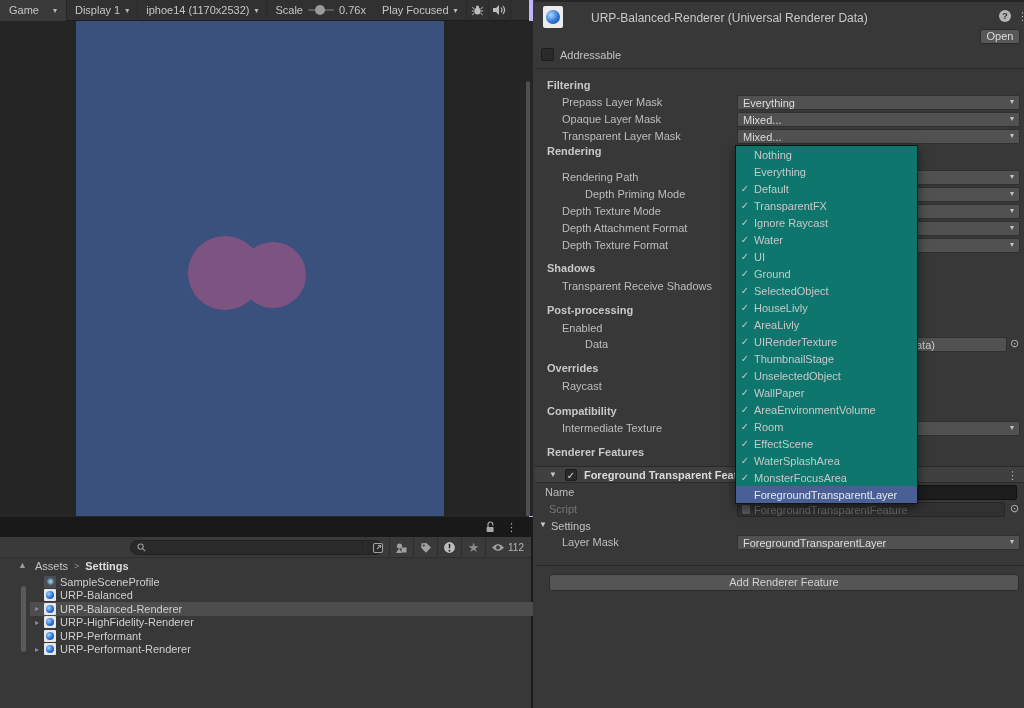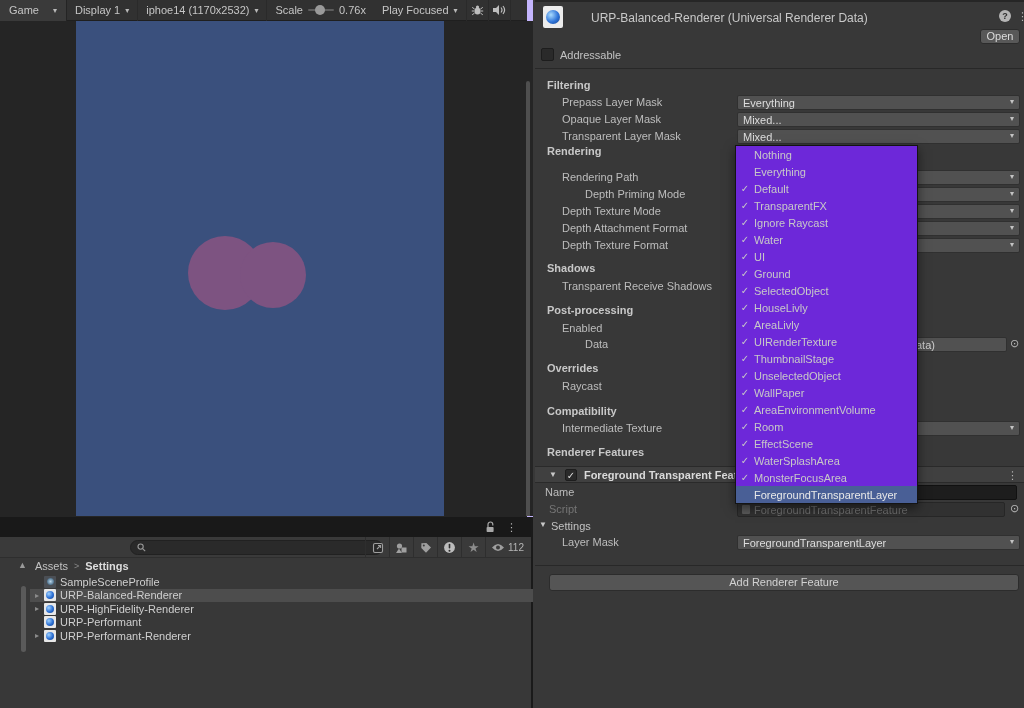--- a/index.html
+++ b/index.html
@@ -1,21 +1,21 @@
 <!DOCTYPE html>
 <html><head>
 <meta charset="utf-8">
 <style>
   * { margin:0; padding:0; box-sizing:border-box; }
   html,body { width:1024px; height:708px; overflow:hidden; background:#1e1e1e;
               font-family:"Liberation Sans", sans-serif; }
   #root { position:absolute; width:1024px; height:708px; background:#383838; }
 
   
-  #game-pane { position:absolute; left:0; top:0; width:533px; height:517px; background:#252525; border-right:6px solid #c4b5fd; }
+  #game-pane { position:absolute; left:0; top:0; width:533px; height:517px; background:#252525; border-right:4px solid #c4b5fd; }
   #game-toolbar { position:absolute; left:0; top:0; width:100%; height:21px; background:#313131;
                   border-bottom:1px solid #1f1f1f; display:flex; align-items:center; color:#c6c6c6; font-size:11px; }
   .gt-tab { height:21px; display:flex; align-items:center; gap:14px; padding:0 9px; background:#3a3a3a; border-right:1px solid #242424; }
   .gt-item { display:flex; align-items:center; gap:5px; padding:0 8px; height:21px; border-right:1px solid #2a2a2a; }
   .gt-arrow { font-size:8px; color:#b9b9b9; }
   .slider-track { position:relative; width:26px; height:2px; background:#5d5d5d; border-radius:1px; }
   .slider-knob { position:absolute; left:7px; top:-4px; width:10px; height:10px; border-radius:50%; background:#9a9a9a; }
   .gt-icon { width:22px; height:21px; display:flex; align-items:center; justify-content:center; border-right:1px solid #2a2a2a; }
 
   #viewport { position:absolute; left:0; top:21px; width:533px; height:495px; background:#252525; overflow:hidden; }
@@ -96,21 +96,21 @@
   #feature-title { margin-left:7px; font-weight:bold; color:#dadada; }
   #feature-kebab { position:absolute; right:6px; top:2px; }
 
   #settings-fold { position:absolute; left:4px; top:1px; font-size:8px; color:#c8c8c8; }
   #settings-label { position:absolute; left:16px; top:1px; }
 
   #add-feature-button { position:absolute; left:14px; top:572px; width:470px; height:17px; background:#555555;
                         border:1px solid #2c2c2c; border-radius:3px; color:#d2d2d2; text-align:center; line-height:15px; }
 
   
-  #layer-dropdown-popup { position:absolute; left:200px; top:143px; width:183px; background:#6d28d9;
+  #layer-dropdown-popup { position:absolute; left:200px; top:143px; width:183px; background:#0f766e;
                           border:1px solid #141414; box-shadow:0 4px 10px rgba(0,0,0,.5); z-index:10; }
   .pp-item { height:17px; display:flex; align-items:center; color:#c8c8c8; }
   .pp-item.sel { background:#495f96; color:#e8e8e8; }
   .pp-check { width:18px; text-align:center; font-size:10px; flex:none; }
   .pp-label { font-size:11px; }
 
   svg { display:block; }
 </style>
 </head>
 <body>
@@ -240,20 +240,25 @@
         <span class="crumb-bold">Settings</span>
       </div>
     </div>
 
     <div id="file-list">
         <div class="file-row">
     <span class="file-fold"></span>
     <span class="file-icon profile"></span>
     <span class="file-label">SampleSceneProfile</span>
   </div>
+        <div class="file-row">
+    <span class="file-fold"></span>
+    <span class="file-icon"></span>
+    <span class="file-label">URP-Balanced</span>
+  </div>
         <div class="file-row sel">
     <span class="file-fold">▸</span>
     <span class="file-icon"></span>
     <span class="file-label">URP-Balanced-Renderer</span>
   </div>
         <div class="file-row">
     <span class="file-fold">▸</span>
     <span class="file-icon"></span>
     <span class="file-label">URP-HighFidelity-Renderer</span>
   </div>

